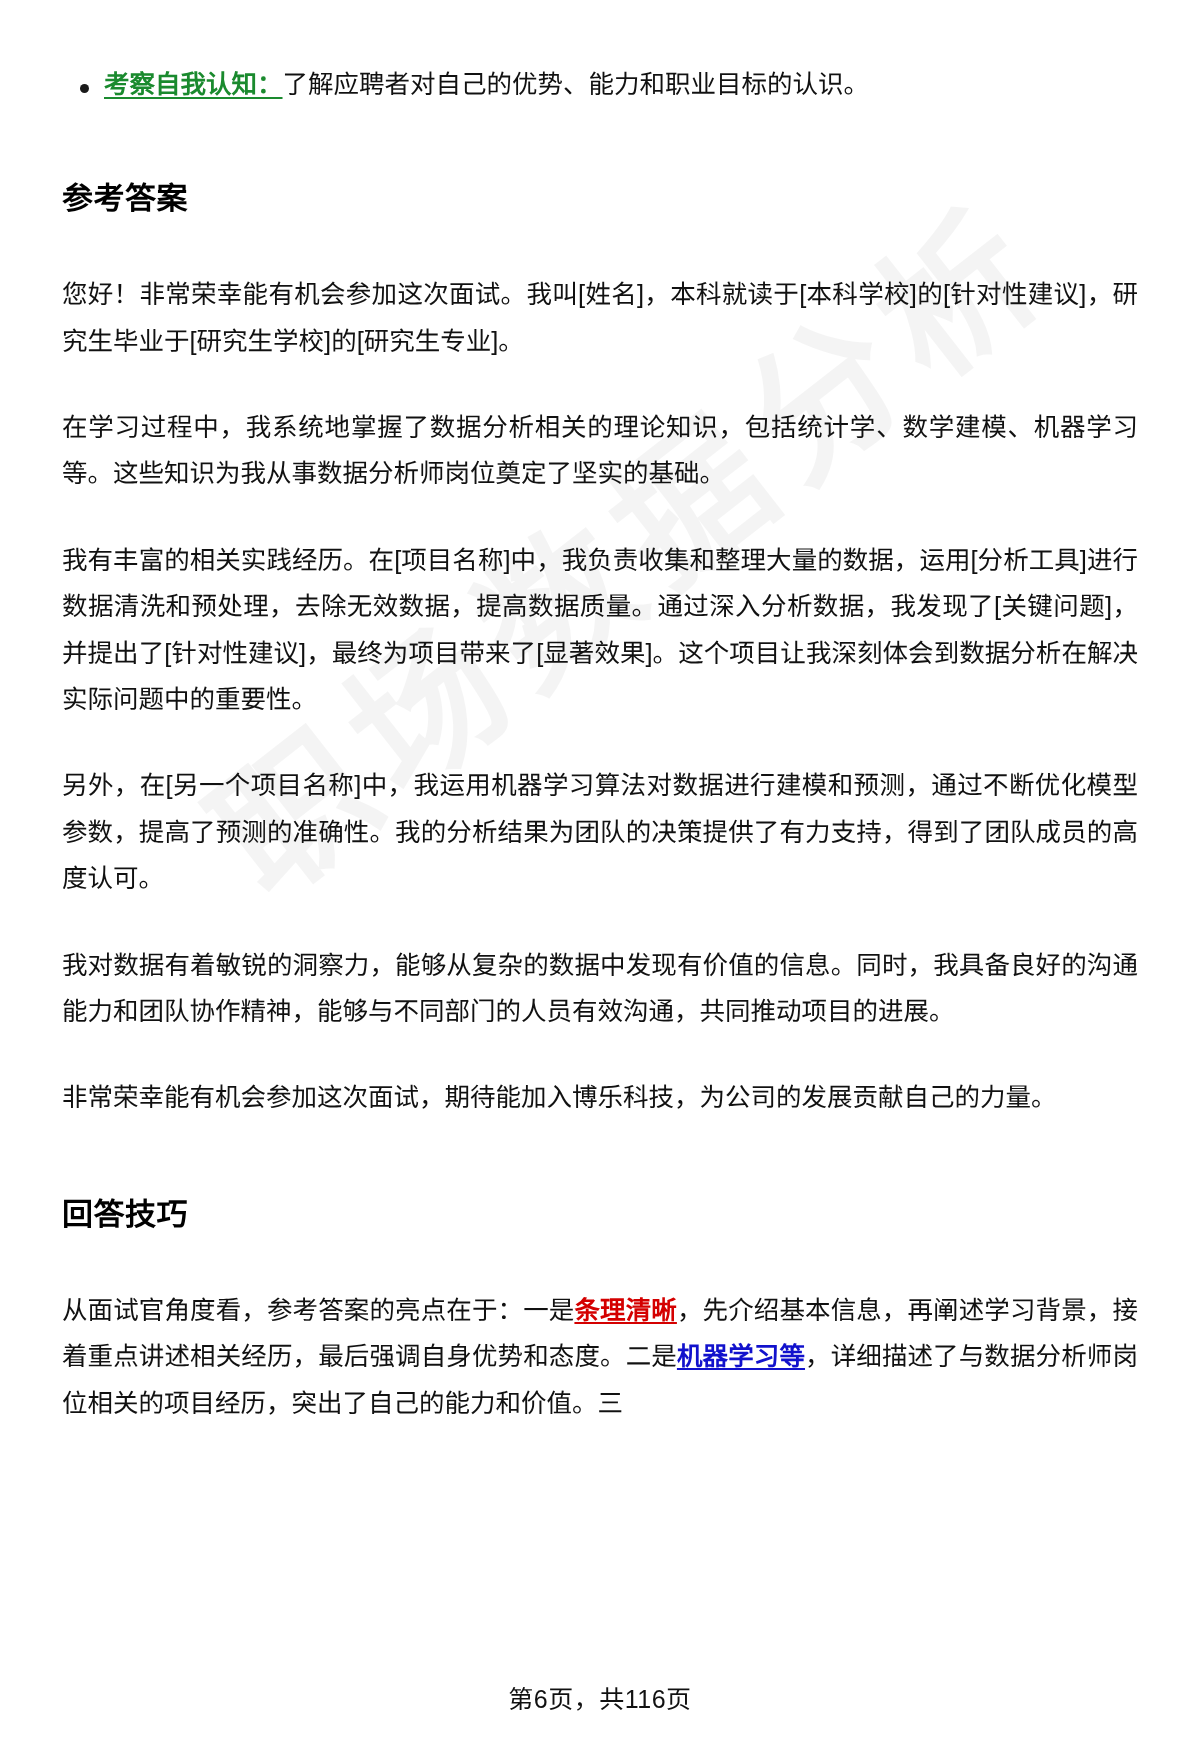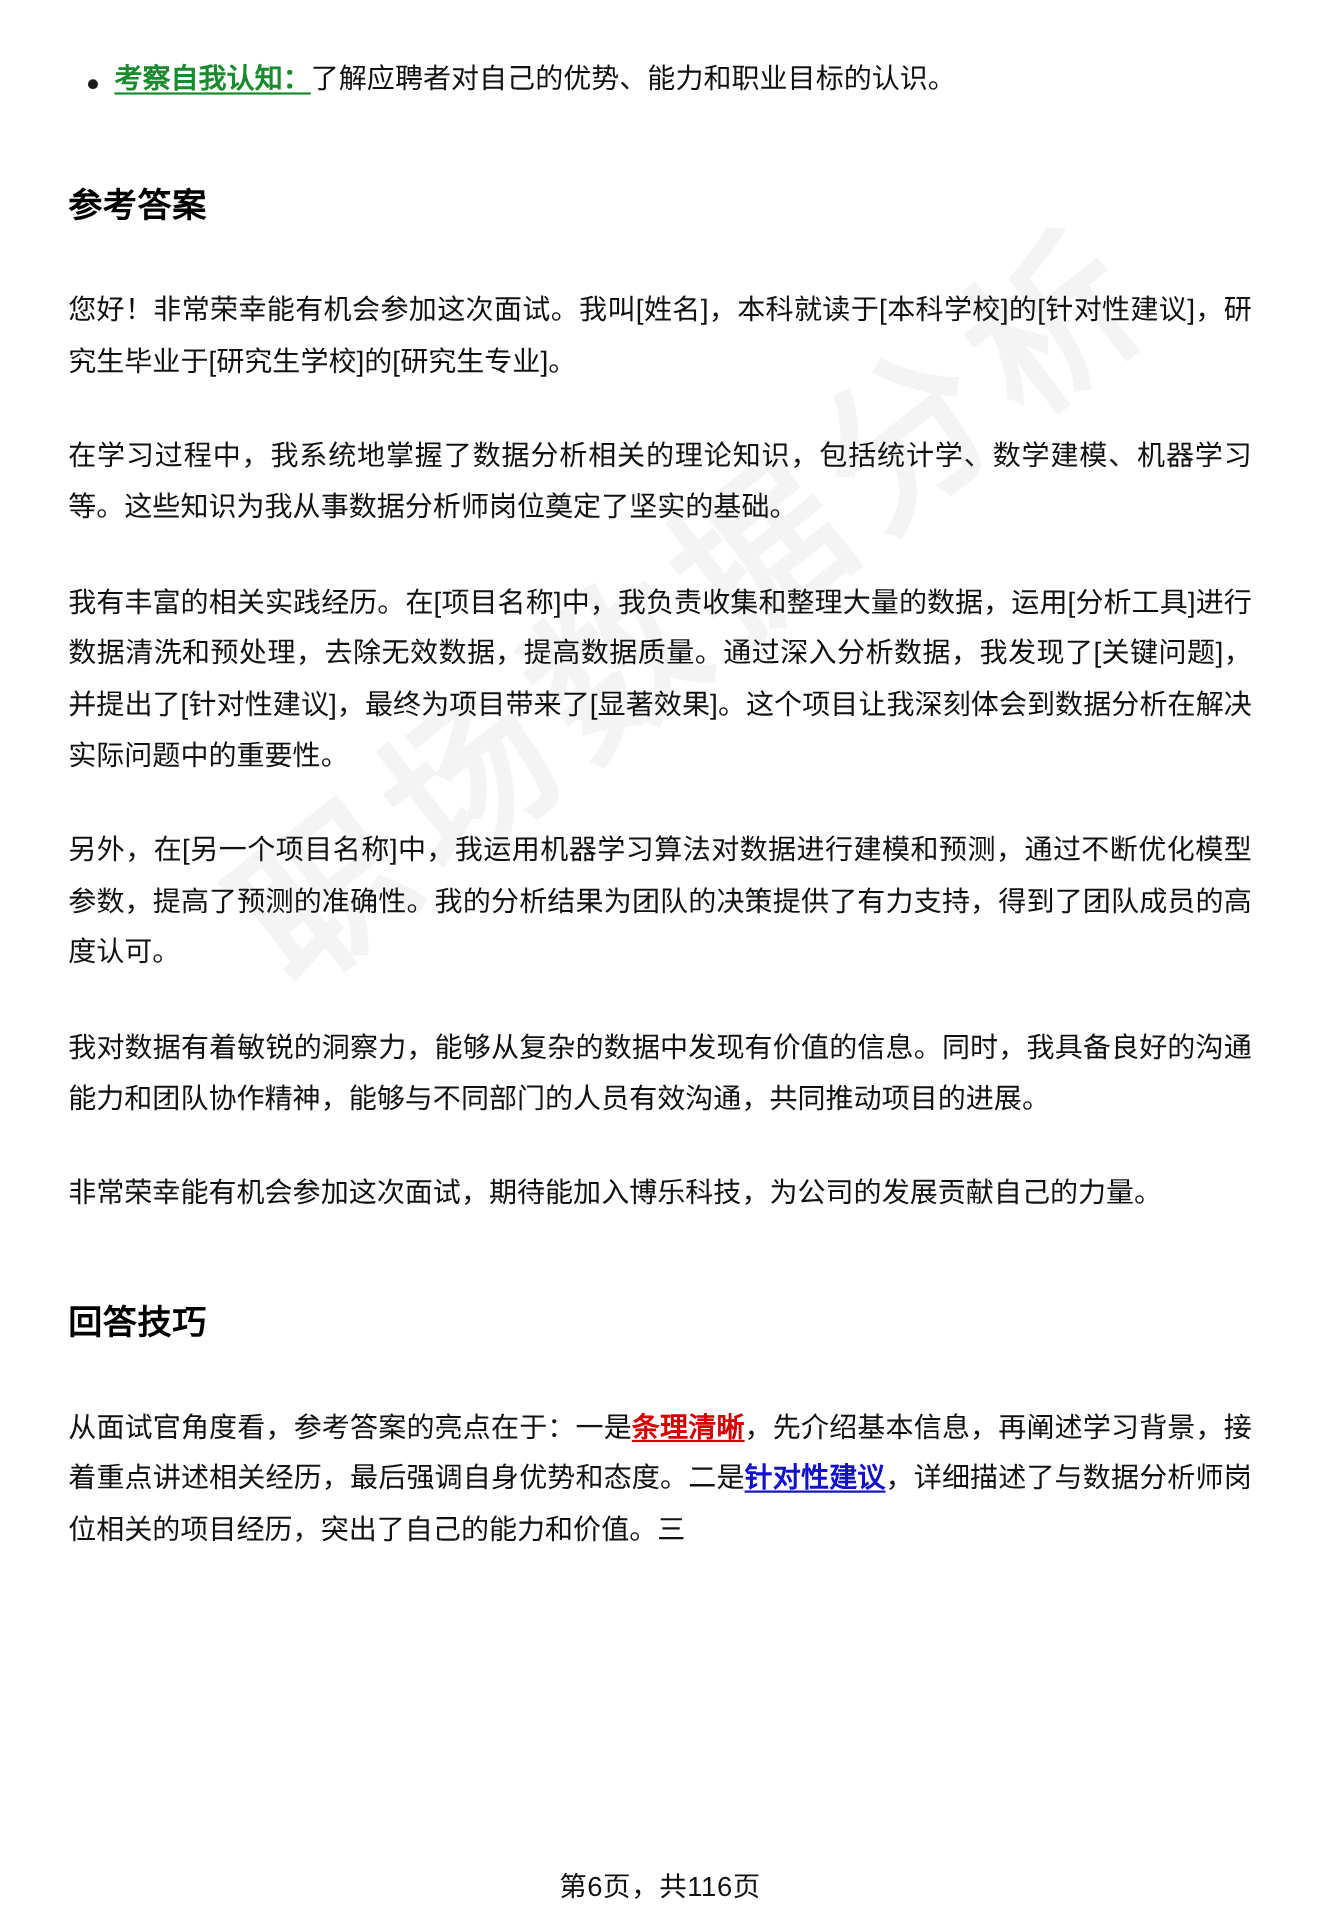--- a/index.html
+++ b/index.html
@@ -47,21 +47,21 @@
   #page {
     position: relative;
     z-index: 2;
     padding: 0 62px;
     box-sizing: border-box;
     width: 1200px;
   }
 
   ul.bullet-list {
     margin: 0;
-    padding: 0 0 0 42px;
+    padding: 12px 0 0 42px;
     list-style: none;
   }
   li.bullet-item {
     position: relative;
     font-size: 25.5px;
     line-height: 1.6;
     padding-top: 52px;
     color: #111111;
   }
   li.bullet-item::before {
@@ -110,21 +110,21 @@
     text-align: justify;
     text-justify: inter-ideograph;
   }
   p.body-paragraph.first-after-heading {
     margin-top: 52px;
   }
 
   .footer {
     position: absolute;
     left: 0;
-    bottom: 24px;
+    bottom: 40px;
     width: 1200px;
     text-align: center;
     font-size: 25px;
     color: #111111;
     z-index: 3;
     letter-spacing: 0.5px;
   }
 </style>
 </head>
 <body>
@@ -145,19 +145,19 @@
 
   <p class="body-paragraph first-after-heading">您好！非常荣幸能有机会参加这次面试。我叫[姓名]，本科就读于[本科学校]的[针对性建议]，研究生毕业于[研究生学校]的[研究生专业]。</p>
   <p class="body-paragraph">在学习过程中，我系统地掌握了数据分析相关的理论知识，包括统计学、数学建模、机器学习等。这些知识为我从事数据分析师岗位奠定了坚实的基础。</p>
   <p class="body-paragraph">我有丰富的相关实践经历。在[项目名称]中，我负责收集和整理大量的数据，运用[分析工具]进行数据清洗和预处理，去除无效数据，提高数据质量。通过深入分析数据，我发现了[关键问题]，并提出了[针对性建议]，最终为项目带来了[显著效果]。这个项目让我深刻体会到数据分析在解决实际问题中的重要性。</p>
   <p class="body-paragraph">另外，在[另一个项目名称]中，我运用机器学习算法对数据进行建模和预测，通过不断优化模型参数，提高了预测的准确性。我的分析结果为团队的决策提供了有力支持，得到了团队成员的高度认可。</p>
   <p class="body-paragraph">我对数据有着敏锐的洞察力，能够从复杂的数据中发现有价值的信息。同时，我具备良好的沟通能力和团队协作精神，能够与不同部门的人员有效沟通，共同推动项目的进展。</p>
   <p class="body-paragraph">非常荣幸能有机会参加这次面试，期待能加入博乐科技，为公司的发展贡献自己的力量。</p>
 
   <h2 class="section-heading">回答技巧</h2>
 
-  <p class="body-paragraph first-after-heading"><span>从面试官角度看，参考答案的亮点在于：一是</span><span class="em-red">条理清晰</span><span>，先介绍基本信息，再阐述学习背景，接着重点讲述相关经历，最后强调自身优势和态度。二是</span><span class="em-blue">针对性建议</span><span>，详细描述了与数据分析师岗位相关的项目经历，突出了自己的能力和价值。三</span></p>
+  <p class="body-paragraph first-after-heading"><span>从面试官角度看，参考答案的亮点在于：一是</span><span class="em-red">条理清晰</span><span>，先介绍基本信息，再阐述学习背景，接着重点讲述相关经历，最后强调自身优势和态度。二是</span><span class="em-blue">机器学习等</span><span>，详细描述了与数据分析师岗位相关的项目经历，突出了自己的能力和价值。三</span></p>
 
 </div>
 
 <div class="footer">
   <span>第6页，共116页</span>
 </div>
 
 </body></html>

